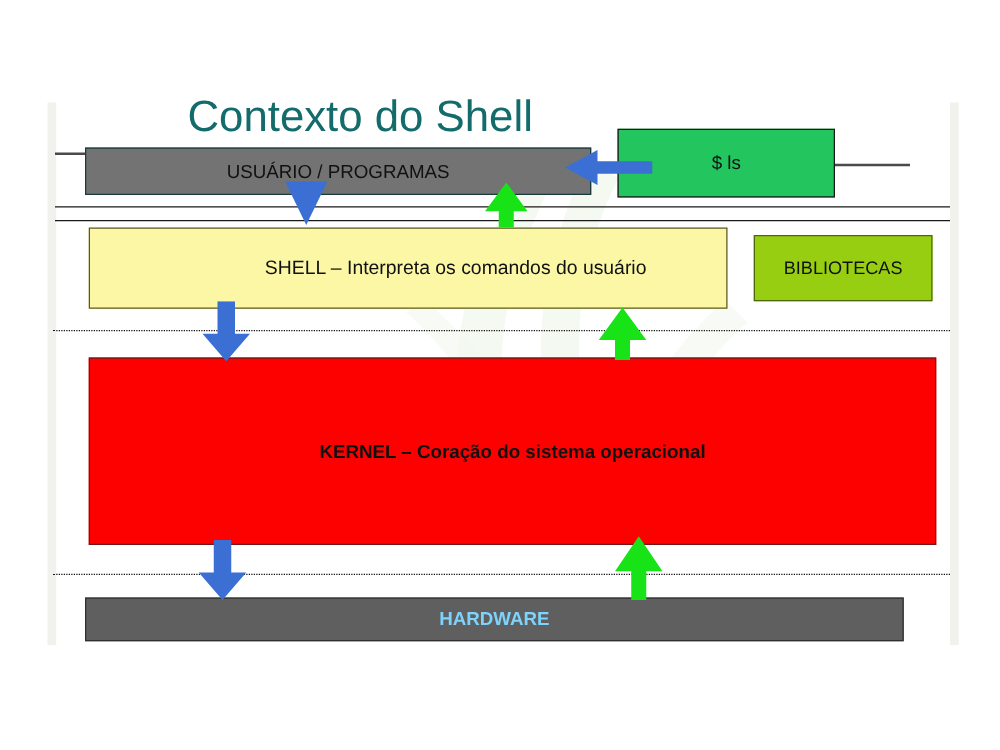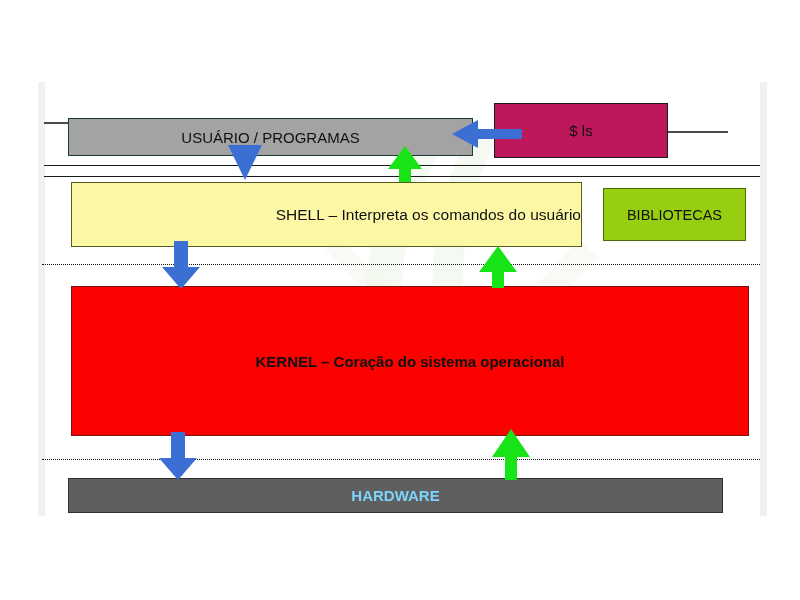--- a/index.html
+++ b/index.html
@@ -75,39 +75,39 @@
     position: absolute;
     box-sizing: border-box;
     display: flex;
     align-items: center;
     justify-content: center;
     text-align: center;
   }
 
   .box-user {
     left: 68px; top: 118px; width: 405px; height: 38px;
-    background: #a3a3a3;
+    background: #737373;
     border: 1.2px solid #1a3b3b;
     font-size: 15px;
     color: #111111;
   }
   .box-cmd {
     left: 494px; top: 103px; width: 174px; height: 55px;
-    background: #be185d;
+    background: #22c55e;
     border: 1.4px solid #1a1a1a;
     font-size: 15px;
     color: #111111;
   }
   .box-shell {
     left: 71px; top: 182px; width: 511px; height: 65px;
     background: #fbf7a5;
     border: 1.3px solid #5a5a20;
     font-size: 15.5px;
     color: #111111;
-    justify-content: flex-end;
+    justify-content: center;
     padding-left: 76px;
   }
   .box-libs {
     left: 603px; top: 188px; width: 143px; height: 53px;
     background: #97ce12;
     border: 1.2px solid #4d6a08;
     font-size: 14.5px;
     color: #111111;
   }
   .box-kernel {
@@ -155,20 +155,21 @@
 
   <div class="hline-solid" style="left:44px; top:165px; width:716px;"></div>
   <div class="hline-solid" style="left:44px; top:176px; width:716px;"></div>
 
   <div class="hline-dotted" style="left:42px; top:264px; width:718px;"></div>
   <div class="hline-dotted" style="left:42px; top:459px; width:718px;"></div>
 
   <div class="stub" style="left:44px; top:122px; width:28px;"></div>
   <div class="stub" style="left:668px; top:131px; width:60px;"></div>
 
+  <div class="title">Contexto do Shell</div>
 
   <div class="box box-user">
     <span>USUÁRIO / PROGRAMAS</span>
   </div>
 
   <div class="box box-cmd">
     <span>$ ls</span>
   </div>
 
   <div class="box box-shell">

